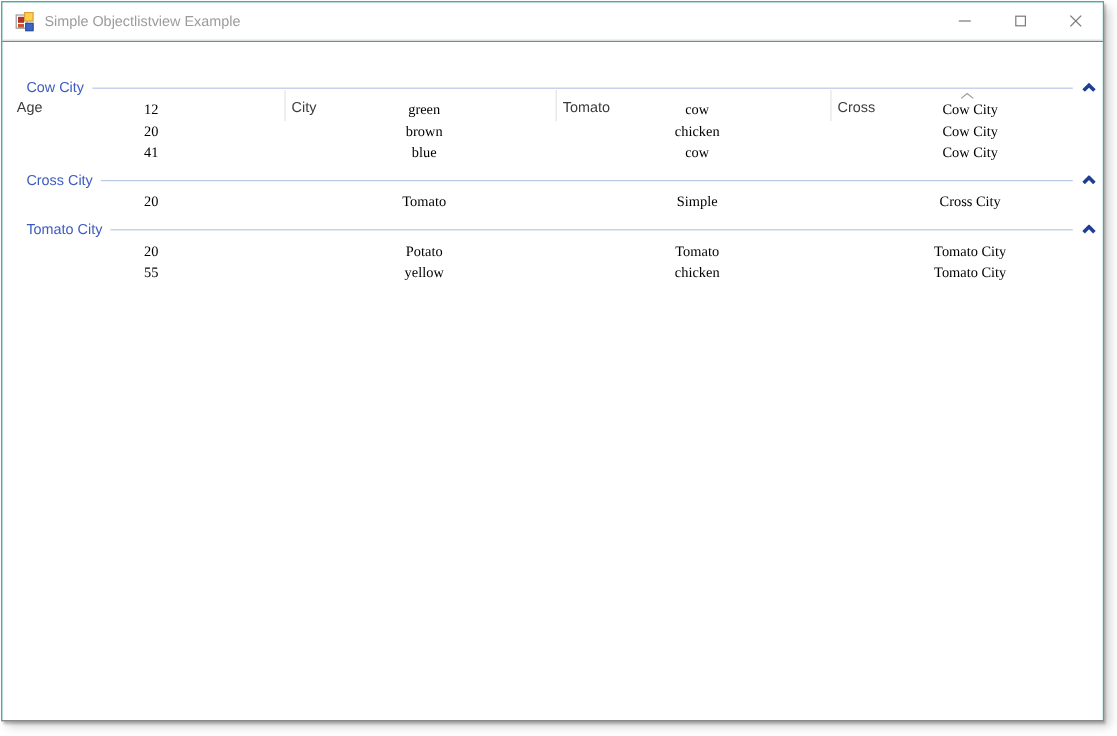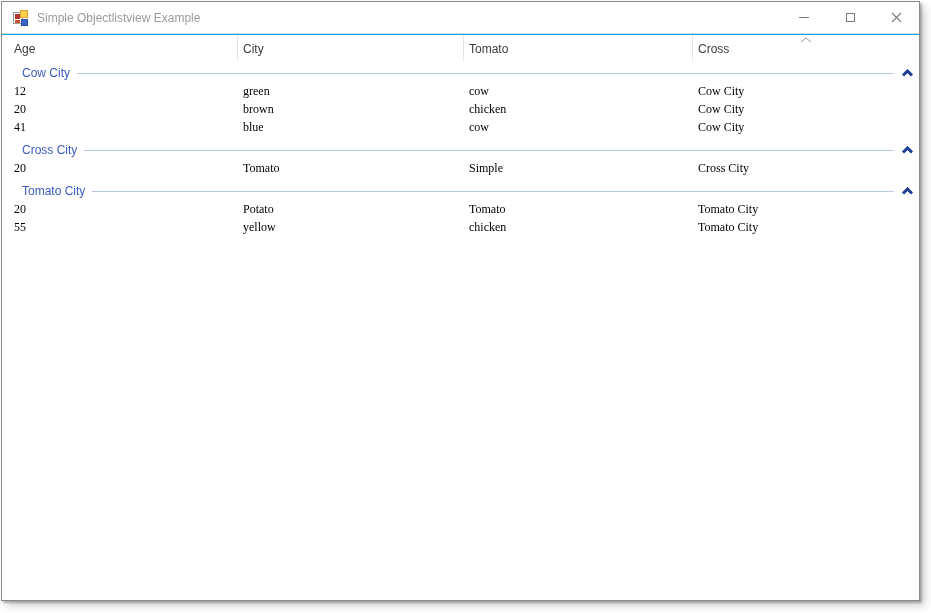--- a/index.html
+++ b/index.html
@@ -11,23 +11,24 @@
     --glyph:#7a7a7a;
   }
   *{box-sizing:border-box;}
   html,body{margin:0;padding:0;}
   body{
     width:931px;height:613px;position:relative;background:#ffffff;overflow:hidden;
     font-family:"Liberation Sans","DejaVu Sans",sans-serif;font-size:12px;color:#000;
   }
   
   .window{
-    position:absolute;left:1px;top:1px;width:919px;height:600px;background:#0ea5e9;
+    position:absolute;left:1px;top:1px;width:919px;height:600px;background:#14b8a6;
     border:1px solid #8a8a8a;
     box-shadow:2px 2px 2px rgba(0,0,0,.25),5px 5px 8px rgba(0,0,0,.18);
+    text-align:center;
   }
   
   .titlebar{
     height:32px;display:flex;align-items:center;background:#fff;
     border-bottom:1px solid #d9d9d9;position:relative;
   }
   .app-icon{width:16px;height:16px;margin-left:11px;position:relative;flex:0 0 auto;}
   .app-icon .frame{position:absolute;left:0;top:2;width:10px;height:12px;border:1px solid #9a9a9a;background:#fff;top:2px;}
   .app-icon .sq-red{position:absolute;left:2px;top:4px;width:5px;height:5px;background:#b2322c;}
   .app-icon .sq-red2{position:absolute;left:2px;top:10px;width:5px;height:3px;background:#c8572f;}
@@ -37,21 +38,21 @@
   .caption-buttons{margin-left:auto;display:flex;height:100%;}
   .cap-btn{width:46px;height:100%;display:flex;align-items:center;justify-content:center;cursor:default;}
   .glyph-min{width:10px;height:0;border-top:1px solid var(--glyph);}
   .glyph-max{width:9px;height:9px;border:1px solid var(--glyph);}
   
   .listview{position:absolute;top:33px;left:0;right:0;bottom:0;background:#fff;overflow:hidden;}
   .cols{display:grid;grid-template-columns:236px 226px 229px 1fr;}
   .hdr{height:26px;position:relative;}
   .hcell{
     display:flex;align-items:flex-end;padding:12px 0 5px 5px;color:var(--header-text);
-    border-right:1px solid #e4e4e4;position:relative;height:26px;
+    border-right:1px solid #e4e4e4;position:relative;height:26px;margin-top:40px;
   }
   .hcell.first{padding-left:12px;}
   .hcell.last{border-right:none;}
   .sort-glyph{position:absolute;left:50%;top:2px;transform:translateX(-50%);line-height:0;}
   
   .group-row{display:flex;align-items:center;height:18px;margin-top:5px;}
   .group-row.first-group{margin-top:3px;}
   .group-label{margin-left:20px;color:var(--group-text);white-space:nowrap;}
   .group-line{flex:1;height:1px;background:var(--group-line);margin-left:7px;margin-right:7px;}
   .group-arrow{flex:0 0 auto;margin-right:5px;line-height:0;cursor:default;}

